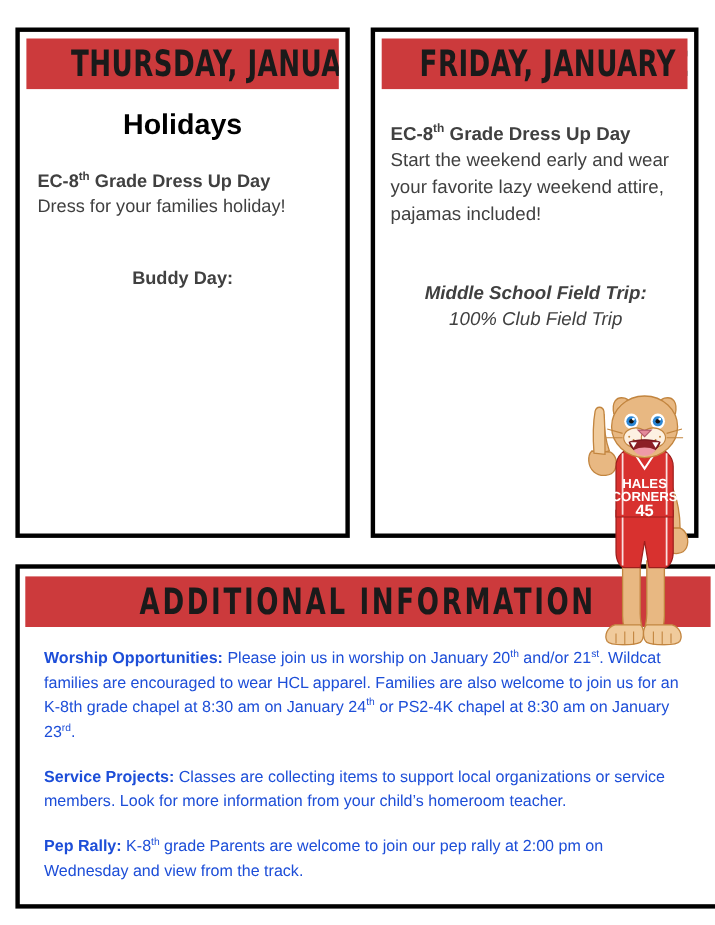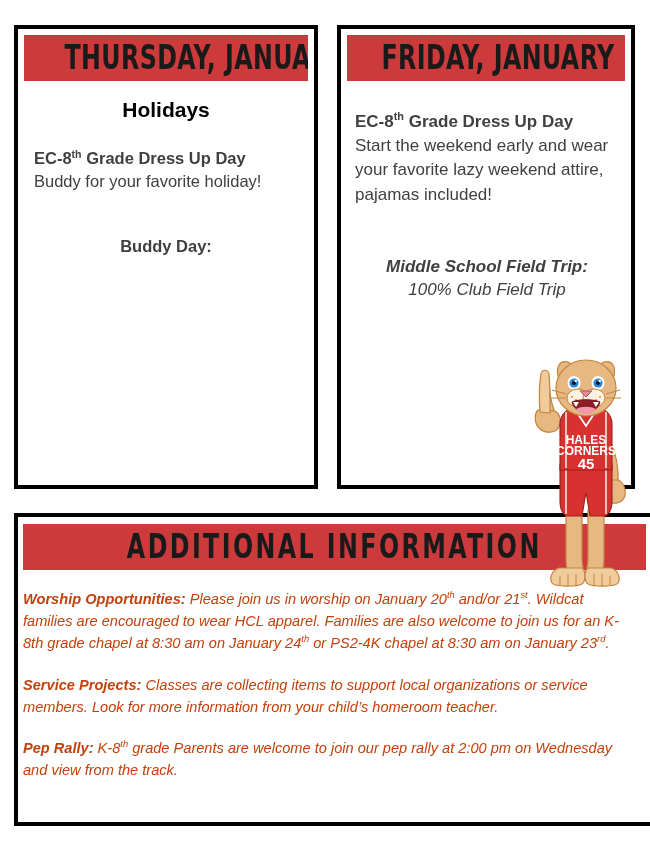--- a/index.html
+++ b/index.html
@@ -77,21 +77,21 @@
     z-index: 1;
   }
   #card-additional .banner-text {
     font-size: 33px;
     letter-spacing: 3px;
   }
 
   
   .card-subtitle {
     text-align: center;
-    font-size: 21px;
+    font-size: 26px;
     font-weight: bold;
     color: #000000;
     margin-top: 17px;
   }
   #card-friday .card-subtitle {
     margin-top: 19px;
   }
 
   
   .day-body {
@@ -134,23 +134,22 @@
     line-height: 1.45;
   }
   sup {
     font-size: 0.64em;
     vertical-align: super;
     line-height: 0;
   }
 
   
   .info-body {
-    padding: 18px 22px 0 5px;
-    color: #c2410c;
-    font-style: italic;
+    padding: 18px 22px 0 22px;
+    color: #1d4ed8;
   }
   .info-para {
     font-size: 14.6px;
     line-height: 1.52;
     margin: 0 0 19px 0;
   }
   .info-para:last-child {
     margin-bottom: 0;
   }
   .info-para b {
@@ -173,21 +172,21 @@
 
 <div class="card" id="card-thursday">
   <div class="banner">
     <span class="banner-text">THURSDAY, JANUARY 25</span>
   </div>
   <div class="card-subtitle">Holidays</div>
 
   <div class="day-body">
     <div class="day-section">
       <p class="sec-head"><span>EC-8</span><sup>th</sup><span> Grade Dress Up Day</span></p>
-      <p class="sec-body">Buddy for your favorite holiday!</p>
+      <p class="sec-body">Dress for your families holiday!</p>
     </div>
 
     <div class="day-section spaced">
       <p class="sec-head">Buddy Day:</p>
     </div>
   </div>
 </div>
 
 <div class="card" id="card-friday">
   <div class="banner">

